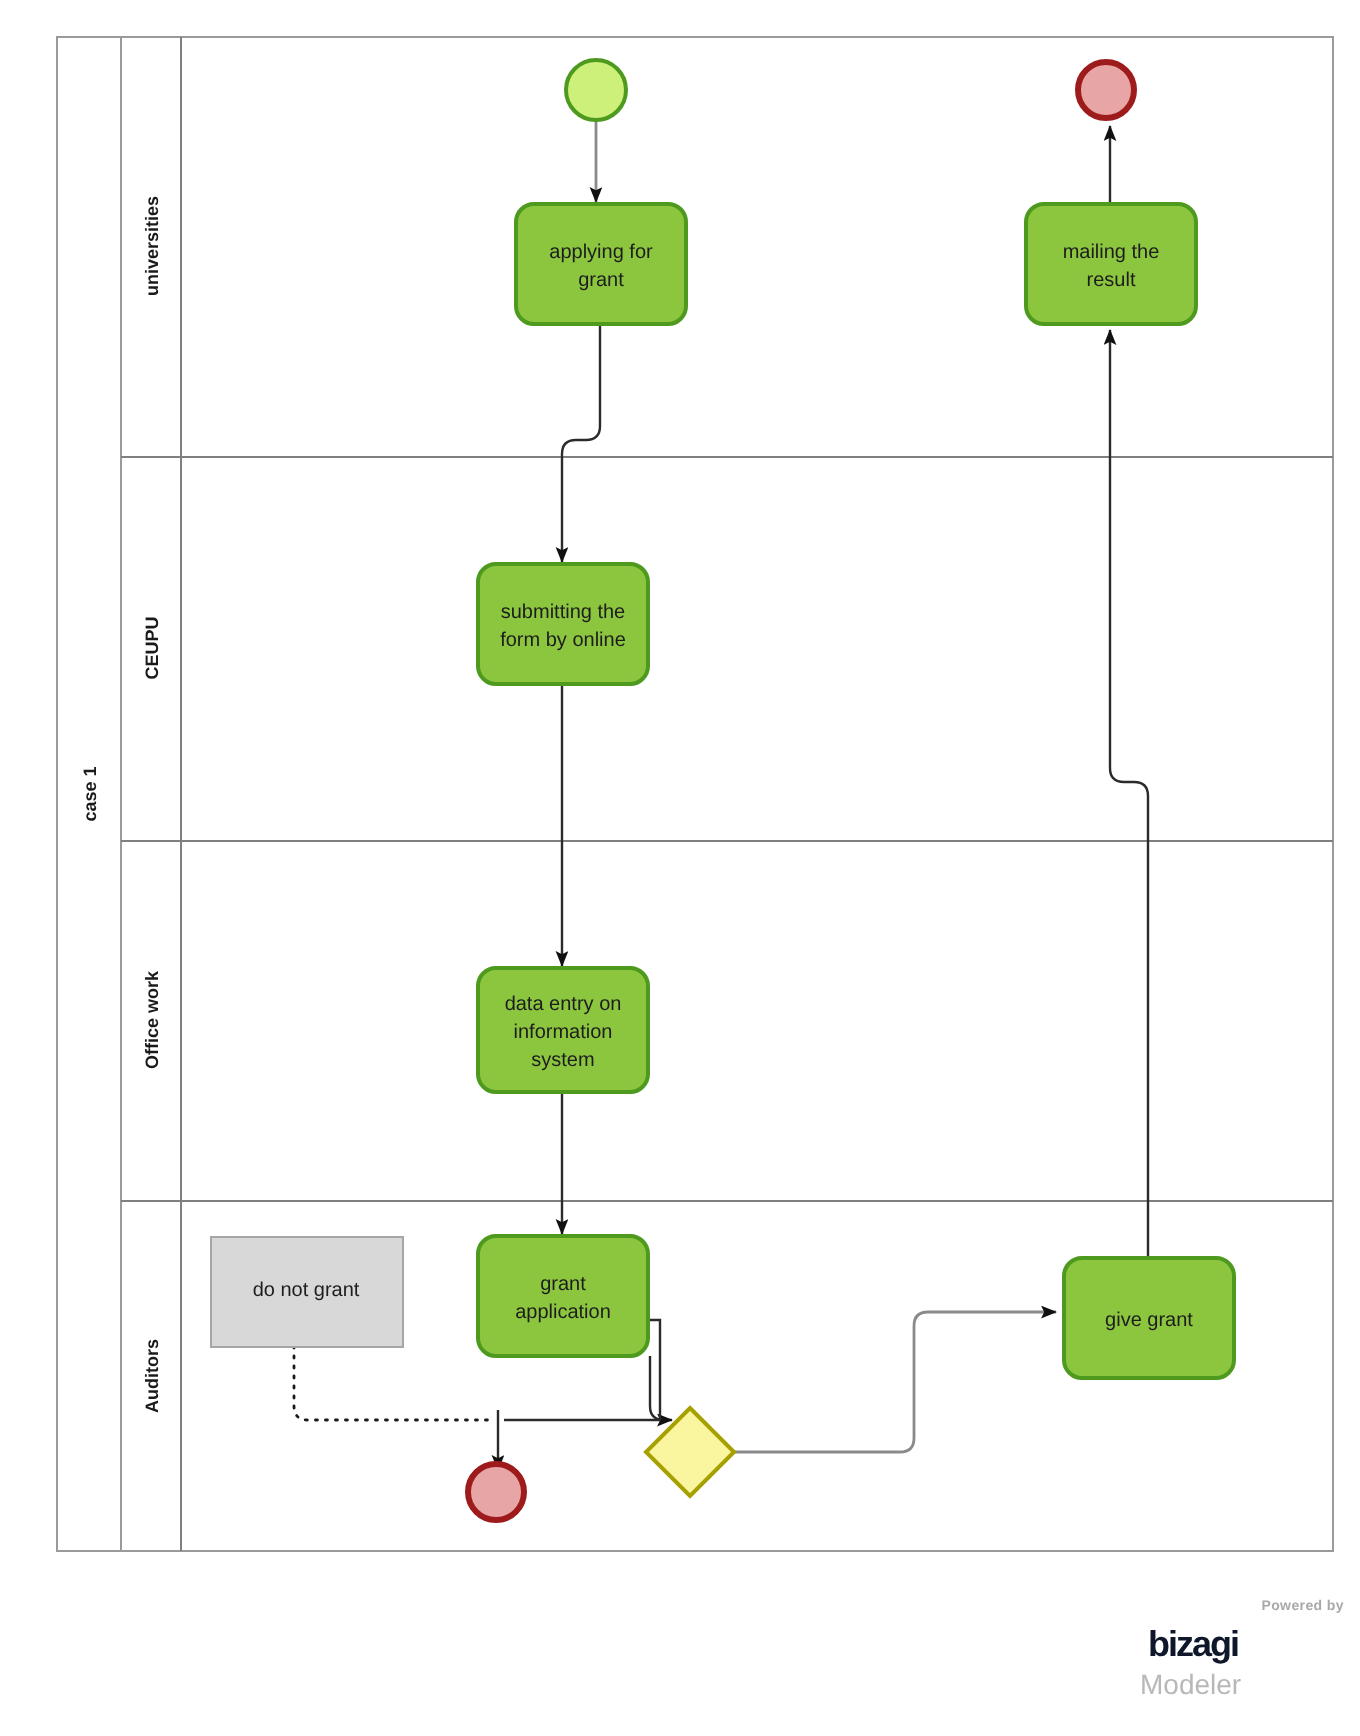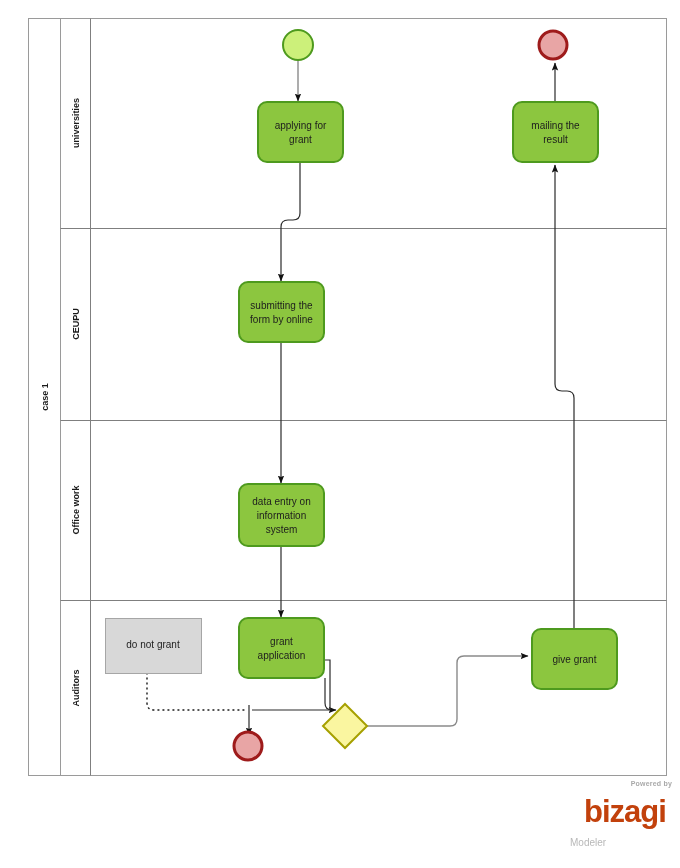--- a/index.html
+++ b/index.html
@@ -107,30 +107,30 @@
     font-family: "Liberation Sans", sans-serif;
     font-size: 7px;
     color: #A9A9A9;
     font-weight: bold;
     text-align: right;
     letter-spacing: 0.2px;
     margin: 0 2px 0 0;
   }
   .bizagi-word {
     font-family: "Liberation Sans", sans-serif;
-    font-size: 31px;
-    color: #c2410c;
+    font-size: 18px;
+    color: #0f172a;
     font-weight: bold;
     letter-spacing: -1px;
     line-height: 22px;
-    margin: 14px;
+    margin: 4px;
   }
   .modeler-word {
     font-family: "Liberation Sans", sans-serif;
-    font-size: 10px;
+    font-size: 14px;
     color: #B8B8B8;
     margin: 0;
     line-height: 11px;
   }
 </style>
 </head>
 <body>
 
 <div id="canvas">
 <svg width="680" height="868" viewBox="0 0 680 868" xmlns="http://www.w3.org/2000/svg">

